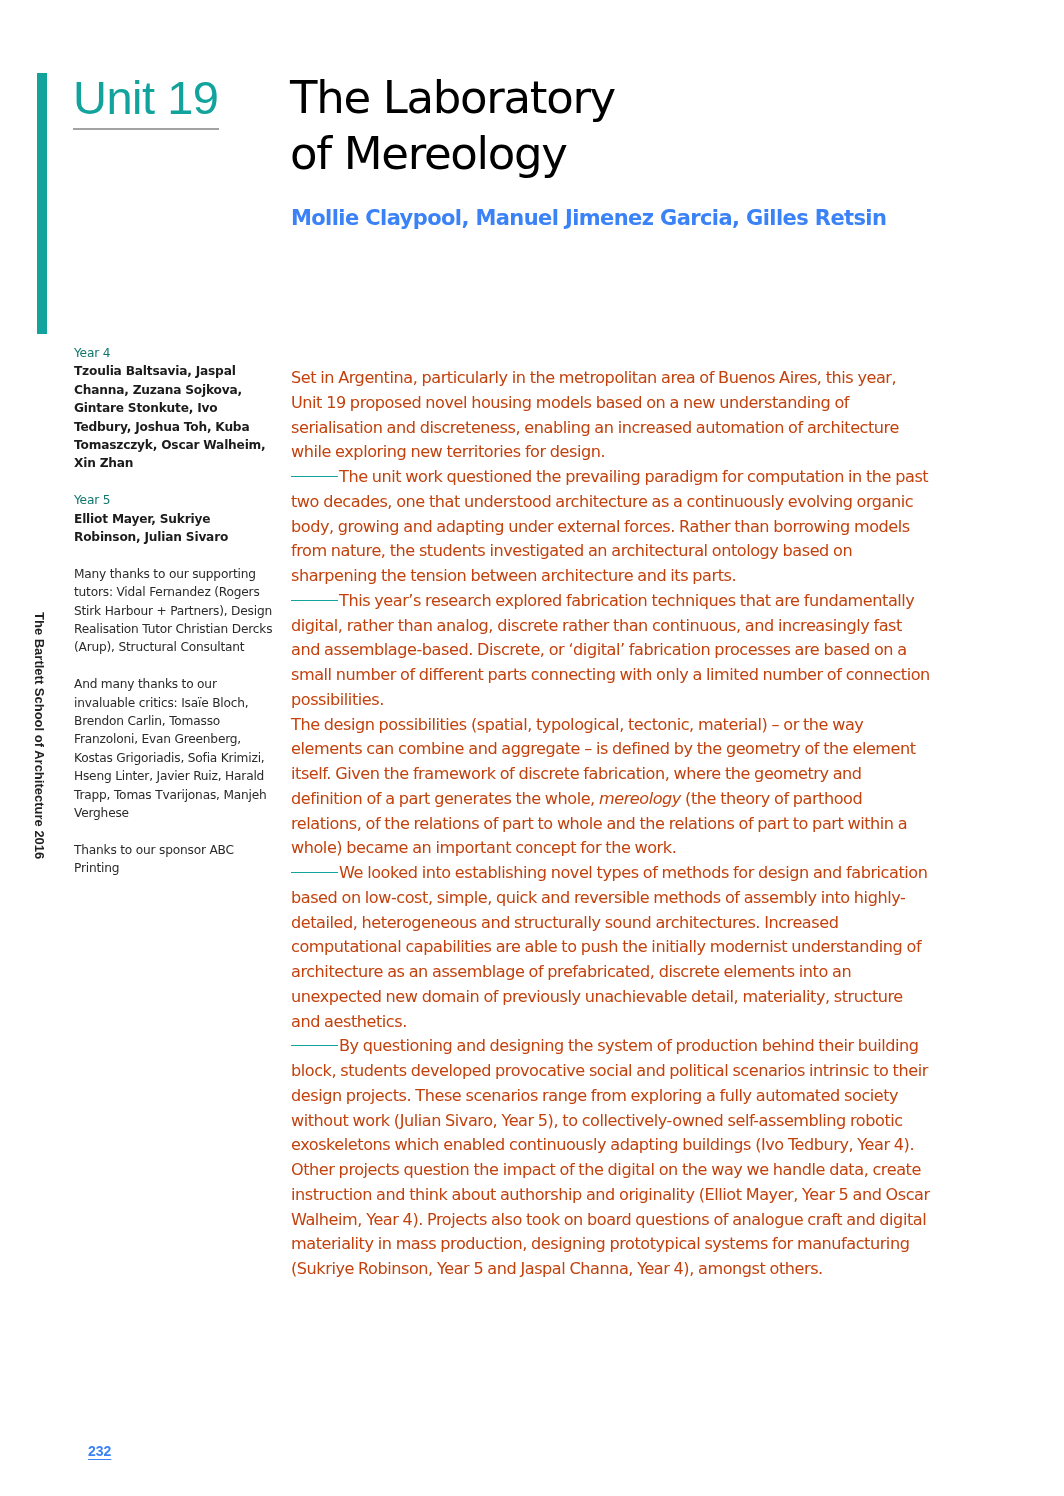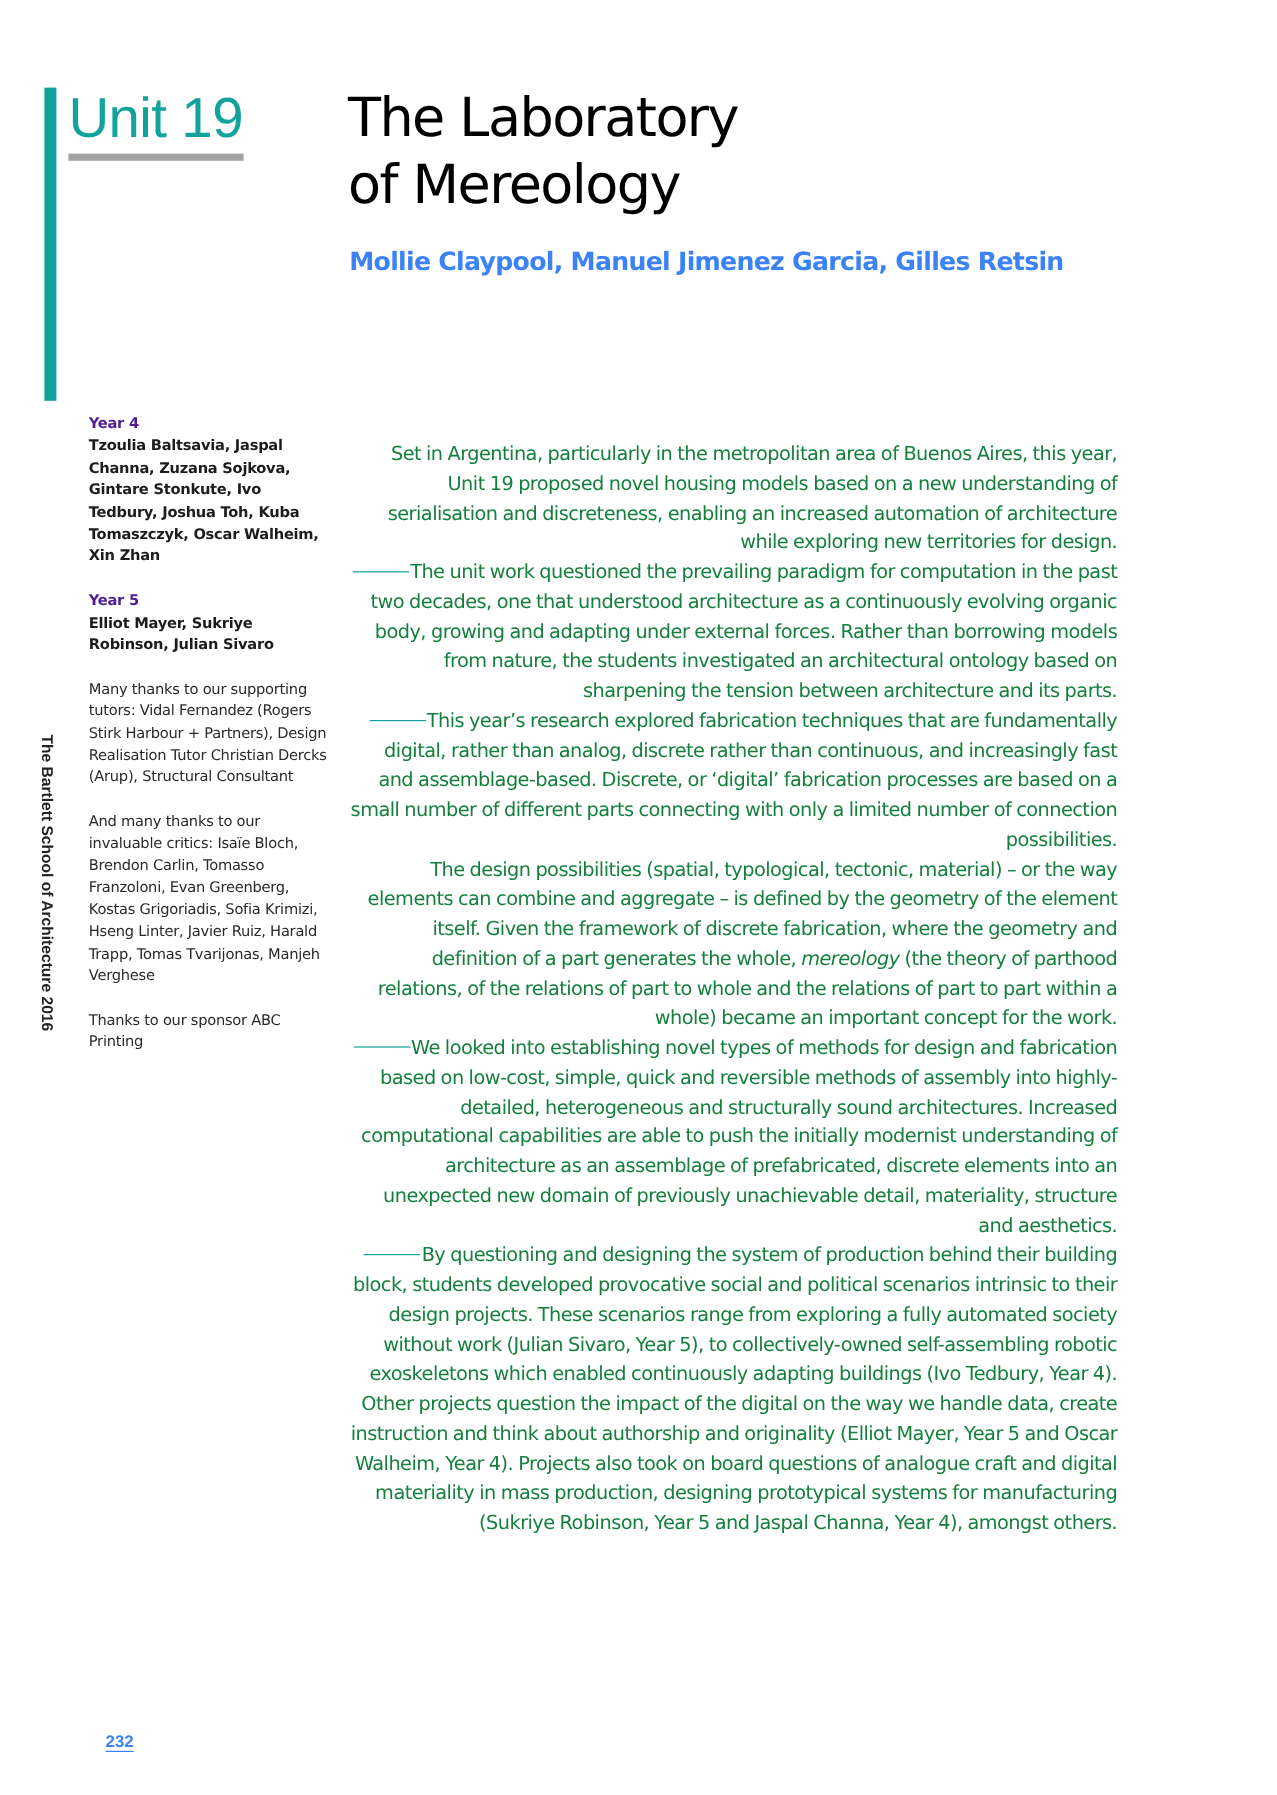--- a/index.html
+++ b/index.html
@@ -18,31 +18,31 @@
     .accent-bar {
       position: absolute;
       left: 37px;
       top: 73px;
       width: 10px;
       height: 261px;
       background: #12a39d;
     }
     .unit-label {
       position: absolute;
-      left: 57px;
+      left: 73px;
       top: 70px;
       font-family: "Liberation Sans", sans-serif;
       font-size: 47px;
       font-weight: 300;
       color: #12a39d;
       letter-spacing: -0.5px;
       line-height: 56px;
       margin: 0;
       padding-bottom: 2px;
-      border-bottom: 6px solid #a3a3a3;
+      border-bottom: 2px solid #a3a3a3;
       width: 146px;
       white-space: nowrap;
     }
     .page-title {
       position: absolute;
       left: 290px;
       top: 70px;
       margin: 0;
       font-family: "DejaVu Sans", sans-serif;
       font-size: 45px;
@@ -89,45 +89,44 @@
       left: 74px;
       top: 344px;
       width: 200px;
       font-family: "DejaVu Sans", sans-serif;
       font-size: 12.2px;
       line-height: 18.4px;
       color: #1c1c1c;
       letter-spacing: -0.2px;
     }
     .sidebar .year-heading {
-      color: #4c1d95;
-      font-weight: bold;
+      color: #0f766e;
+      font-weight: normal;
       margin: 0;
     }
     .sidebar .year-names {
       font-weight: 600;
       margin: 0 0 18.4px 0;
     }
     .sidebar .thanks {
       margin: 0 0 18.4px 0;
       font-weight: normal;
       color: #2a2a2a;
     }
     .body-text {
       position: absolute;
       left: 291px;
       top: 366px;
       width: 640px;
       font-family: "DejaVu Sans", sans-serif;
       font-size: 16.1px;
       line-height: 24.75px;
-      color: #15803d;
+      color: #c2410c;
       letter-spacing: -0.45px;
       word-spacing: -0.5px;
-      text-align: right;
     }
     .body-text p {
       margin: 0;
     }
     .para-rule {
       display: inline-block;
       width: 47px;
       height: 1px;
       background: #12a39d;
       vertical-align: middle;

